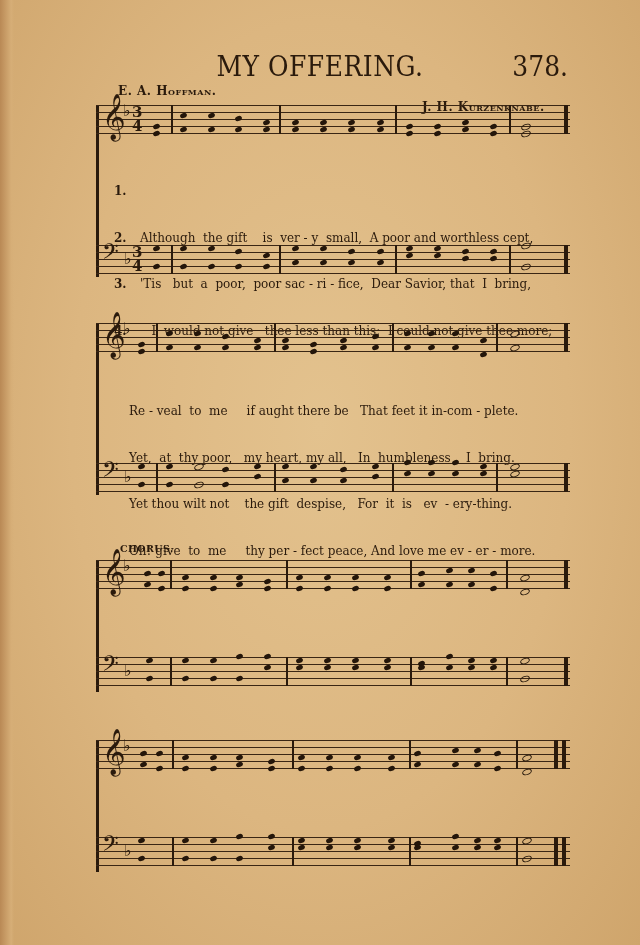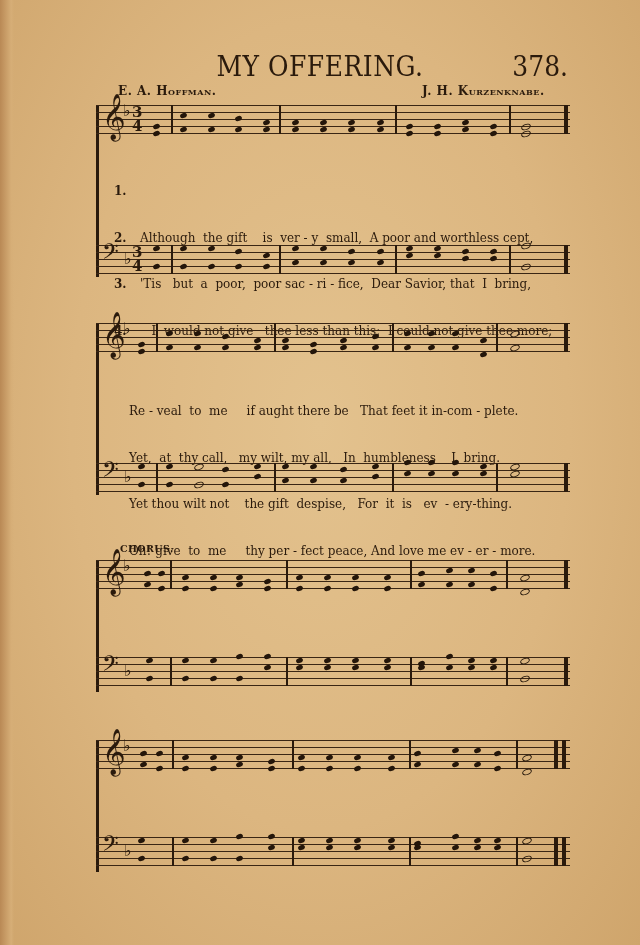--- a/index.html
+++ b/index.html
@@ -10,21 +10,21 @@
     color:#2a1a0c;
     position:relative;
   }
   .edge-left { position:absolute; left:0; top:0; width:14px; height:945px;
     background:linear-gradient(90deg,#b98955,#d6ae77 80%,rgba(0,0,0,0)); }
   .title { position:absolute; left:0; width:640px; top:52px; text-align:center;
     font-family:"DejaVu Serif", serif; font-size:25px; letter-spacing:0.5px; transform:scaleY(1.1); }
   .hymn-num { position:absolute; right:72px; top:52px; font-size:25px; transform:scaleY(1.1); }
   .credit { position:absolute; top:84px; font-size:12px; font-weight:bold; font-variant:small-caps; letter-spacing:0.5px; }
   .credit.left { left:118px; }
-  .credit.right { left:422px; }
+  .credit.right { left:422px;margin-top:16px; }
   .system { position:absolute; left:96px; width:474px; }
   .staff { position:absolute; left:0; width:474px; height:32px; }
   .staff .line { position:absolute; left:0; right:0; height:1px; background:#3a2614; }
   .brace { position:absolute; left:0; width:3px; background:#2a1a0c; }
   .bar { position:absolute; width:1.5px; background:#2a1a0c; }
   .final-bar { position:absolute; width:4px; background:#2a1a0c; }
   .clef { position:absolute; font-family:"DejaVu Sans", sans-serif; }
   .timesig { position:absolute; font-weight:bold; font-size:15px; line-height:14px; text-align:center; }
   .note { position:absolute; width:7px; height:5px; border-radius:50%; background:#24160a; transform:rotate(-20deg); }
   .note.half { background:transparent; border:1.5px solid #24160a; width:8px; height:4px; }
@@ -184,21 +184,21 @@
       <div class="note" style="left:332px;top:22px"></div>
     <div class="note" style="left:356px;top:8px"></div>
       <div class="note" style="left:356px;top:22px"></div>
     <div class="note" style="left:384px;top:15px"></div>
       <div class="note" style="left:384px;top:29px"></div>
     <div class="note half" style="left:414px;top:8px"></div>
       <div class="note half" style="left:414px;top:22px"></div>
   </div>
   <div class="lyrics" style="left:33px;top:55px;">
     <div class="lyric-row">Re - veal  to  me     if aught there be   That feet it in-com - plete.</div>
-    <div class="lyric-row">Yet,  at  thy call,   my wilt, my all,   In  humbleness    I  bring.</div>
+    <div class="lyric-row">Yet,  at  thy poor,   my heart, my all,   In  humbleness    I  bring.</div>
     <div class="lyric-row">Yet thou wilt not    the gift  despise,   For  it  is   ev  - ery-thing.</div>
     <div class="lyric-row">Oh! give  to  me     thy per - fect peace, And love me ev - er - more.</div>
   </div>
   <div class="staff" style="top:145px;">
     <div class="line" style="top:0"></div>
       <div class="line" style="top:7px"></div>
       <div class="line" style="top:14px"></div>
       <div class="line" style="top:21px"></div>
       <div class="line" style="top:28px"></div>
     <div class="clef" style="left:6px;top:-6px;font-size:26px;">𝄢</div>

